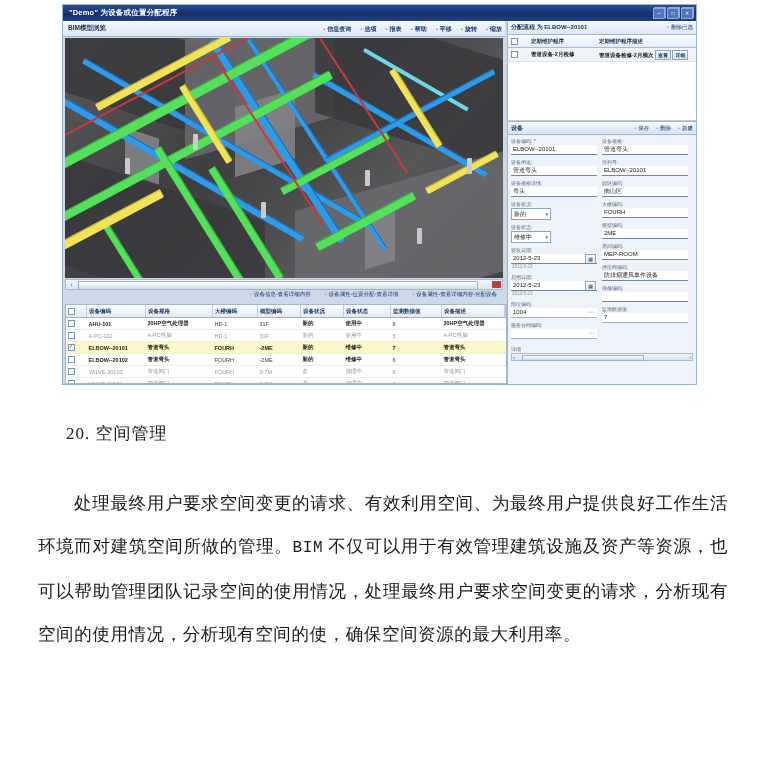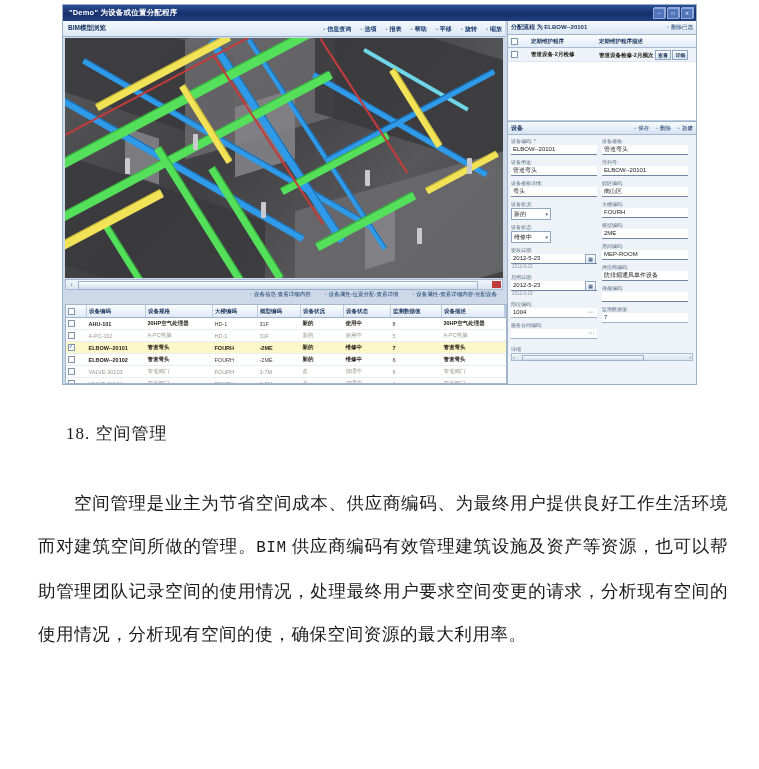--- a/index.html
+++ b/index.html
@@ -523,17 +523,17 @@
             <span class="a2">›</span>
           </div>
         </div>
       </div>
 
     </div>
   </div>
 </div>
 
 <div class="doc">
-  <div class="doc-h">18. 空间管理</div>
+  <div class="doc-h">20. 空间管理</div>
   <div class="doc-p">
-    <span class="ind"></span><span>空间管理是业主为节省空间成本、供应商编码、为最终用户提</span><span>供良好工作生活环境而对建筑空间所做的管理。</span><span class="lat">BIM</span><span> 供应商编码</span><span>有效管理建筑设施及资产等资源，也可以帮助管理团队记录空间的</span><span>使用情况，处理最终用户要求空间变更的请求，分析现有空间的使</span><span>用情况，分析现有空间的使，确保空间资源的最大利用率。</span>
+    <span class="ind"></span><span>处理最终用户要求空间变更的请求、有效利用空间、为最终用户提</span><span>供良好工作生活环境而对建筑空间所做的管理。</span><span class="lat">BIM</span><span> 不仅可以用于</span><span>有效管理建筑设施及资产等资源，也可以帮助管理团队记录空间的</span><span>使用情况，处理最终用户要求空间变更的请求，分析现有空间的使</span><span>用情况，分析现有空间的使，确保空间资源的最大利用率。</span>
   </div>
 </div>
 
 </body></html>

